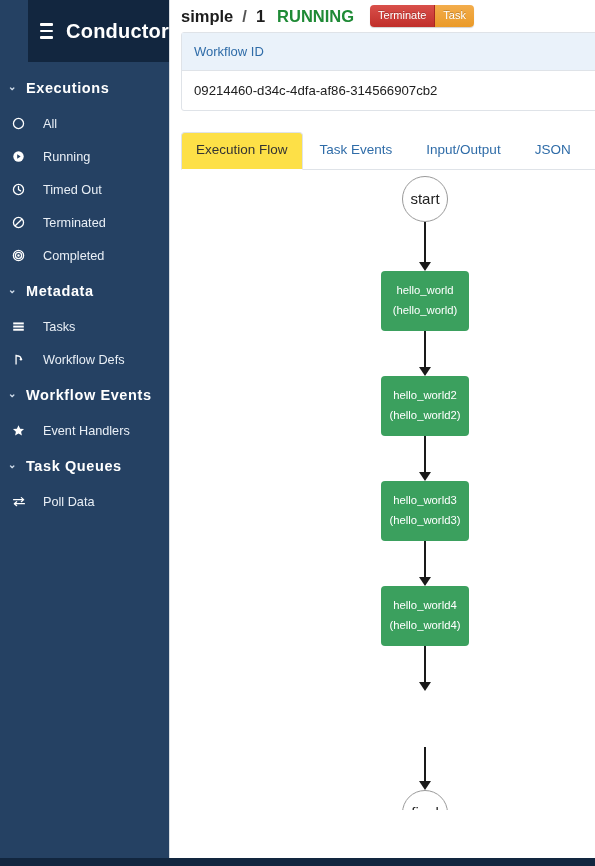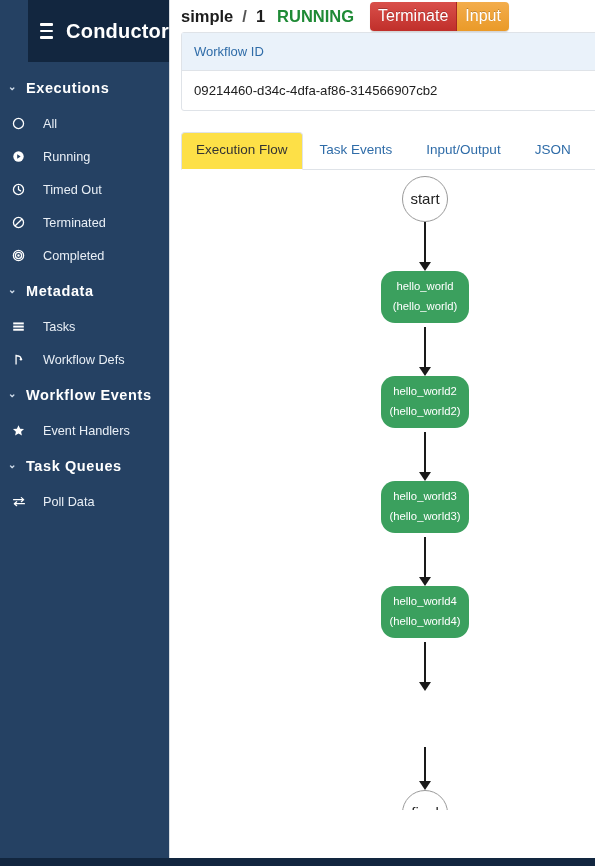--- a/index.html
+++ b/index.html
@@ -100,21 +100,21 @@
   .wf-status {
     font-size: 16.5px; font-weight: bold; color: #1f8a36; margin-left: 4px;
   }
   .btn-group {
     display: inline-flex; margin-left: 8px;
     border-radius: 4px; overflow: hidden;
     box-shadow: 0 1px 1px rgba(0,0,0,.18);
   }
   .btn {
     font-family: "Liberation Sans", sans-serif;
-    font-size: 16px;
+    font-size: 11px;
     color: #ffffff;
     padding: 4px 8px 5px;
     border: none;
     line-height: 1.25;
     cursor: pointer;
     text-shadow: 0 -1px 0 rgba(0,0,0,.22);
   }
   .btn-terminate {
     background: linear-gradient(#d9504b, #c02f2a);
     border-right: 1px solid #a82723;
@@ -182,23 +182,23 @@
   .gnode {
     position: absolute;
     display: flex; flex-direction: column;
     align-items: center; justify-content: center;
     color: #ffffff;
     font-size: 11.3px;
     line-height: 1.05;
     gap: 8px;
   }
   .gnode.task {
-    width: 88px; height: 52px;
+    width: 88px; height: 60px;
     background: #3ba05e;
-    border-radius: 14px;
+    border-radius: 4px;
   }
   .gnode.term {
     width: 46px; height: 46px;
     border-radius: 50%;
     background: #ffffff;
     border: 1px solid #9a9a9a;
     color: #222222;
     font-size: 15px;
     gap: 0;
   }
@@ -341,21 +341,21 @@
 
   <section class="main">
 
     <div class="topbar">
       <span class="wf-name">simple</span>
       <span class="wf-sep">/</span>
       <span class="wf-ver">1</span>
       <span class="wf-status">RUNNING</span>
       <span class="btn-group">
         <button class="btn btn-terminate">Terminate</button>
-        <button class="btn btn-pause">Input</button>
+        <button class="btn btn-pause">Task</button>
       </span>
     </div>
 
     <div class="panel">
       <div class="idtable">
         <div class="idtable-head">Workflow ID</div>
         <div class="idtable-cell">09214460-d34c-4dfa-af86-314566907cb2</div>
       </div>
 
       <div class="tabs" id="tabs-root">

